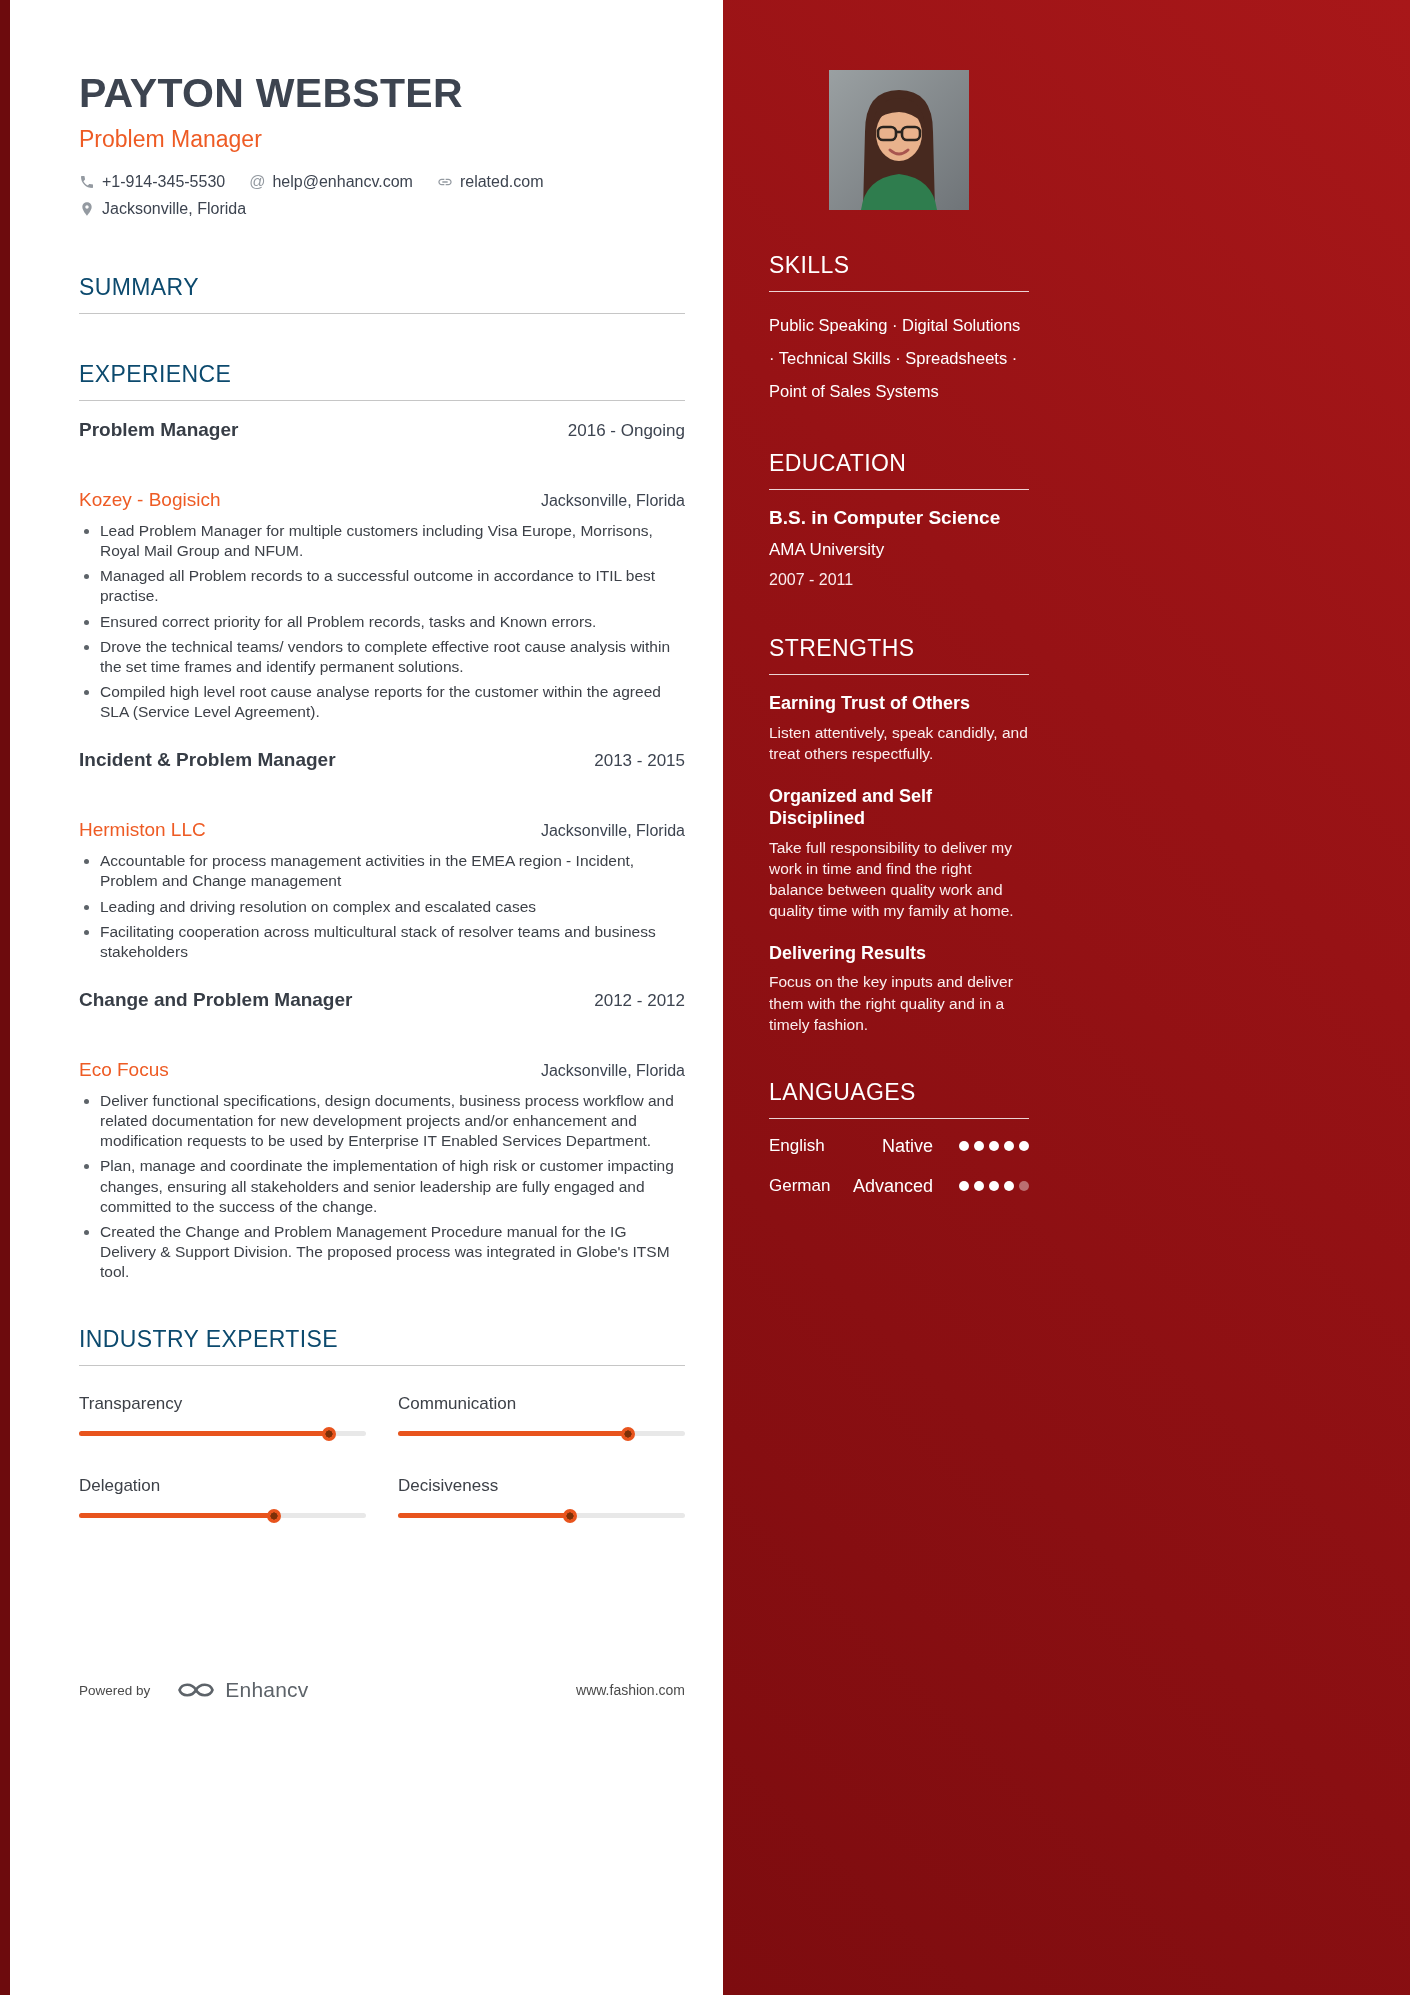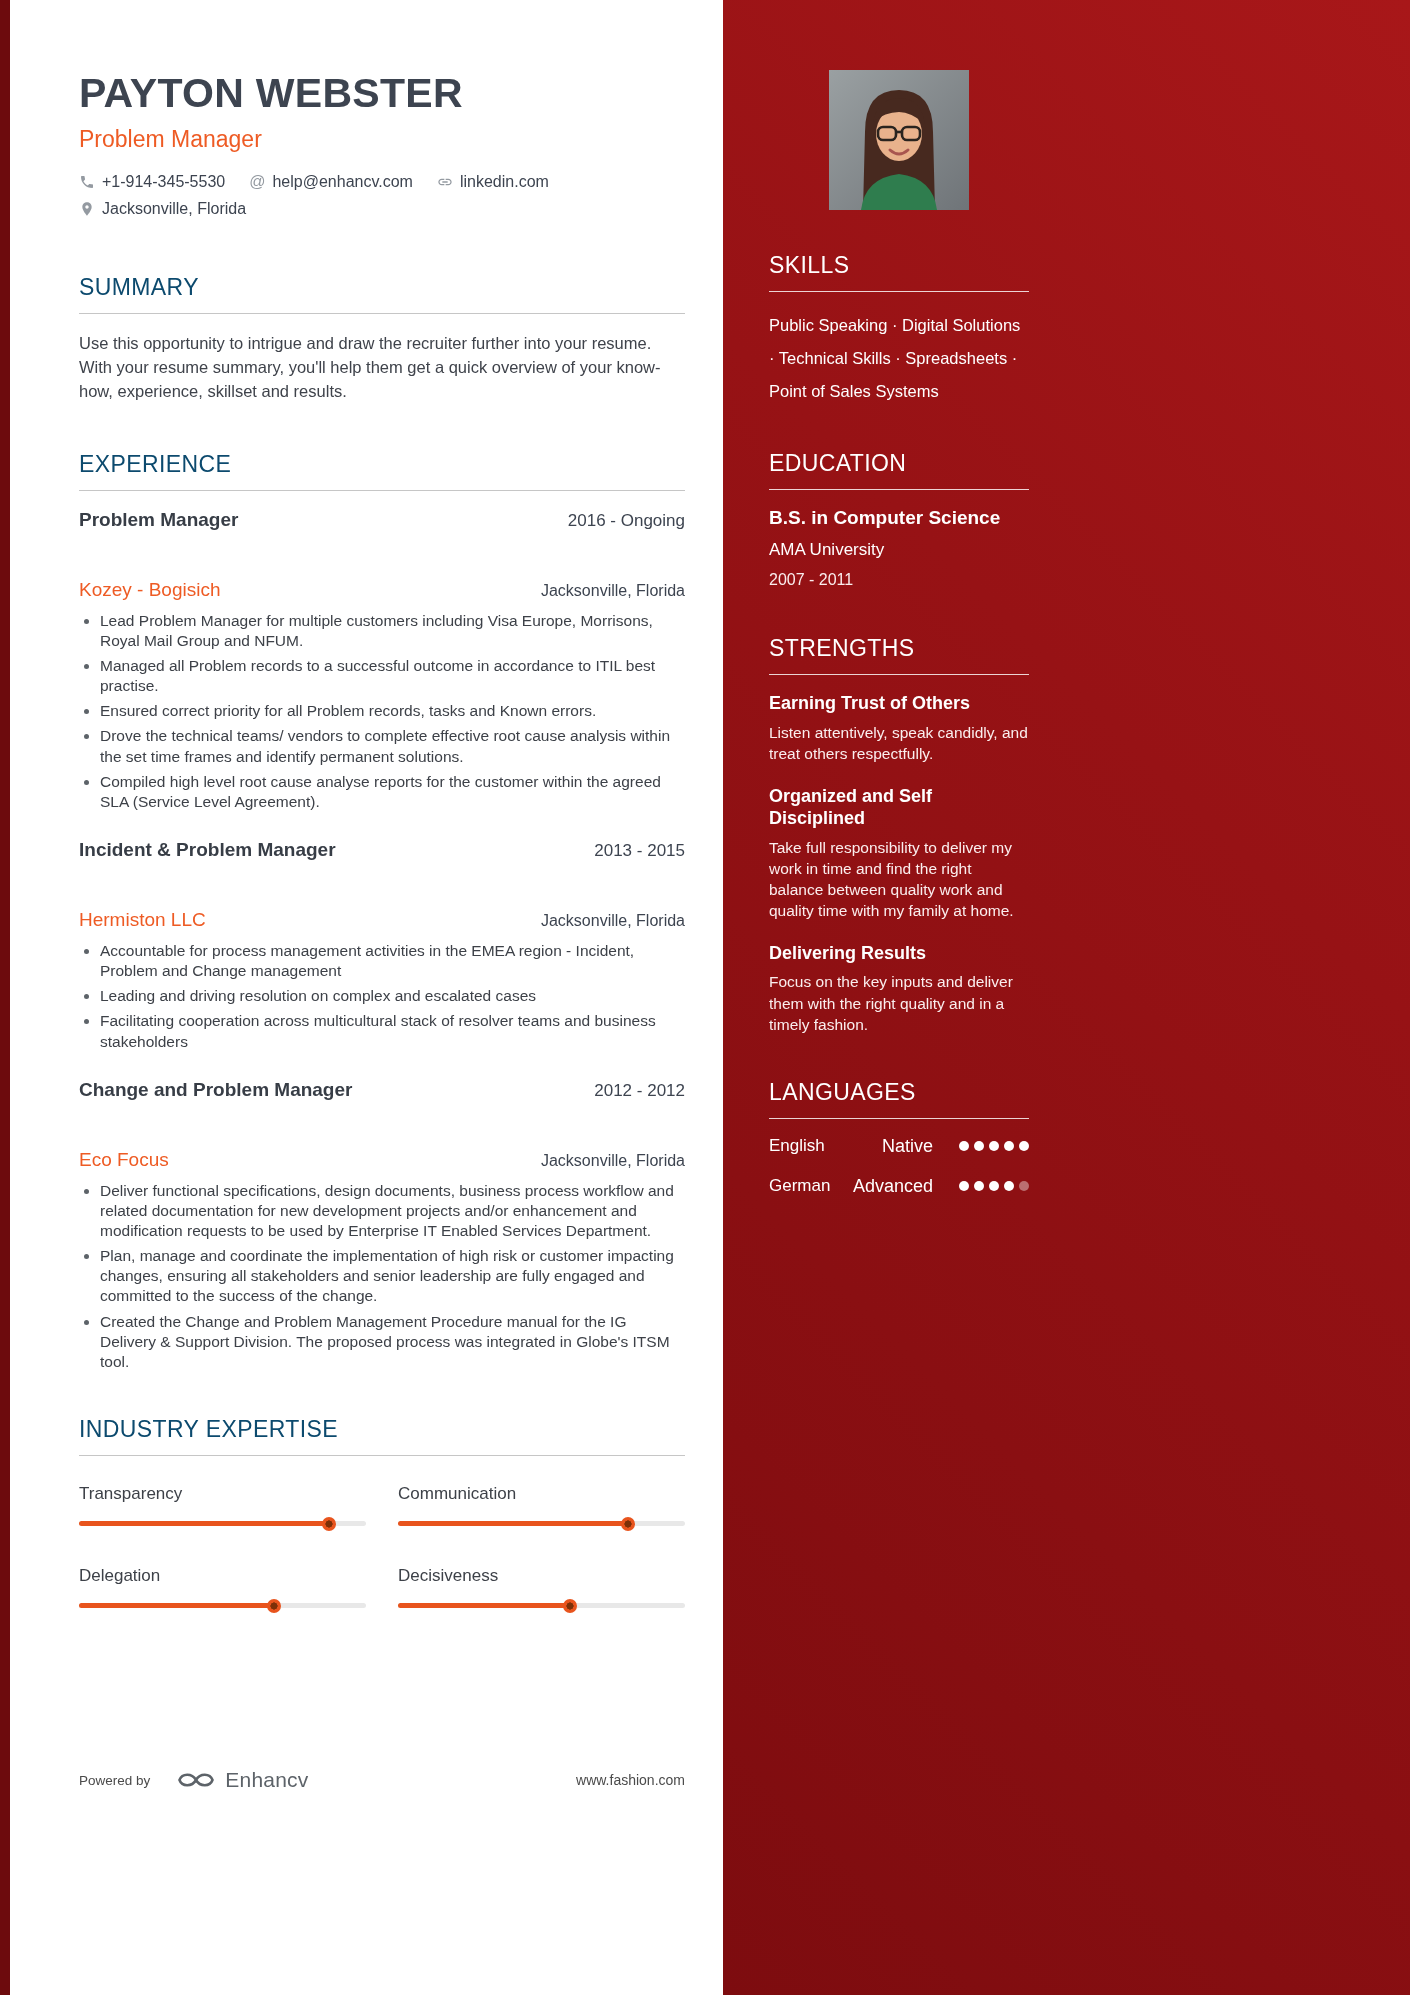--- a/index.html
+++ b/index.html
@@ -108,36 +108,35 @@
           <span>+1-914-345-5530</span>
         </span>
         <span class="contact-item">
           <span class="at-glyph">@</span>
           <span>help@enhancv.com</span>
         </span>
         <span class="contact-item">
           <svg class="cicon" viewBox="0 0 24 24">
               <path d="M3.9 12c0-1.71 1.39-3.1 3.1-3.1h4V7H7c-2.76 0-5 2.24-5 5s2.24 5 5 5h4v-1.9H7c-1.71 0-3.1-1.39-3.1-3.1zM8 13h8v-2H8v2zm9-6h-4v1.9h4c1.71 0 3.1 1.39 3.1 3.1s-1.39 3.1-3.1 3.1h-4V17h4c2.76 0 5-2.24 5-5s-2.24-5-5-5z"></path>
             </svg>
-          <span>linkedin.com</span>
+          <span>related.com</span>
         </span>
       </div>
       <div class="contact-row">
         <span class="contact-item">
           <svg class="cicon" viewBox="0 0 24 24">
               <path d="M12 2C8.13 2 5 5.13 5 9c0 5.25 7 13 7 13s7-7.75 7-13c0-3.87-3.13-7-7-7zm0 9.5c-1.38 0-2.5-1.12-2.5-2.5S10.62 6.5 12 6.5s2.5 1.12 2.5 2.5-1.12 2.5-2.5 2.5z"></path>
             </svg>
           <span>Jacksonville, Florida</span>
         </span>
       </div>
     </header>
 
     <section class="block">
       <h2 class="section-heading">SUMMARY</h2>
-      <p class="summary-text">Use this opportunity to intrigue and draw the recruiter further into your resume. With your resume summary, you'll help them get a quick overview of your know-how, experience, skillset and results.</p>
     </section>
 
     <section class="block" style="margin-top:47px;">
       <h2 class="section-heading">EXPERIENCE</h2>
 
       <article class="job">
         <div class="job-head">
           <h3>Problem Manager</h3>
           <span class="job-dates">2016 - Ongoing</span>
         </div>

